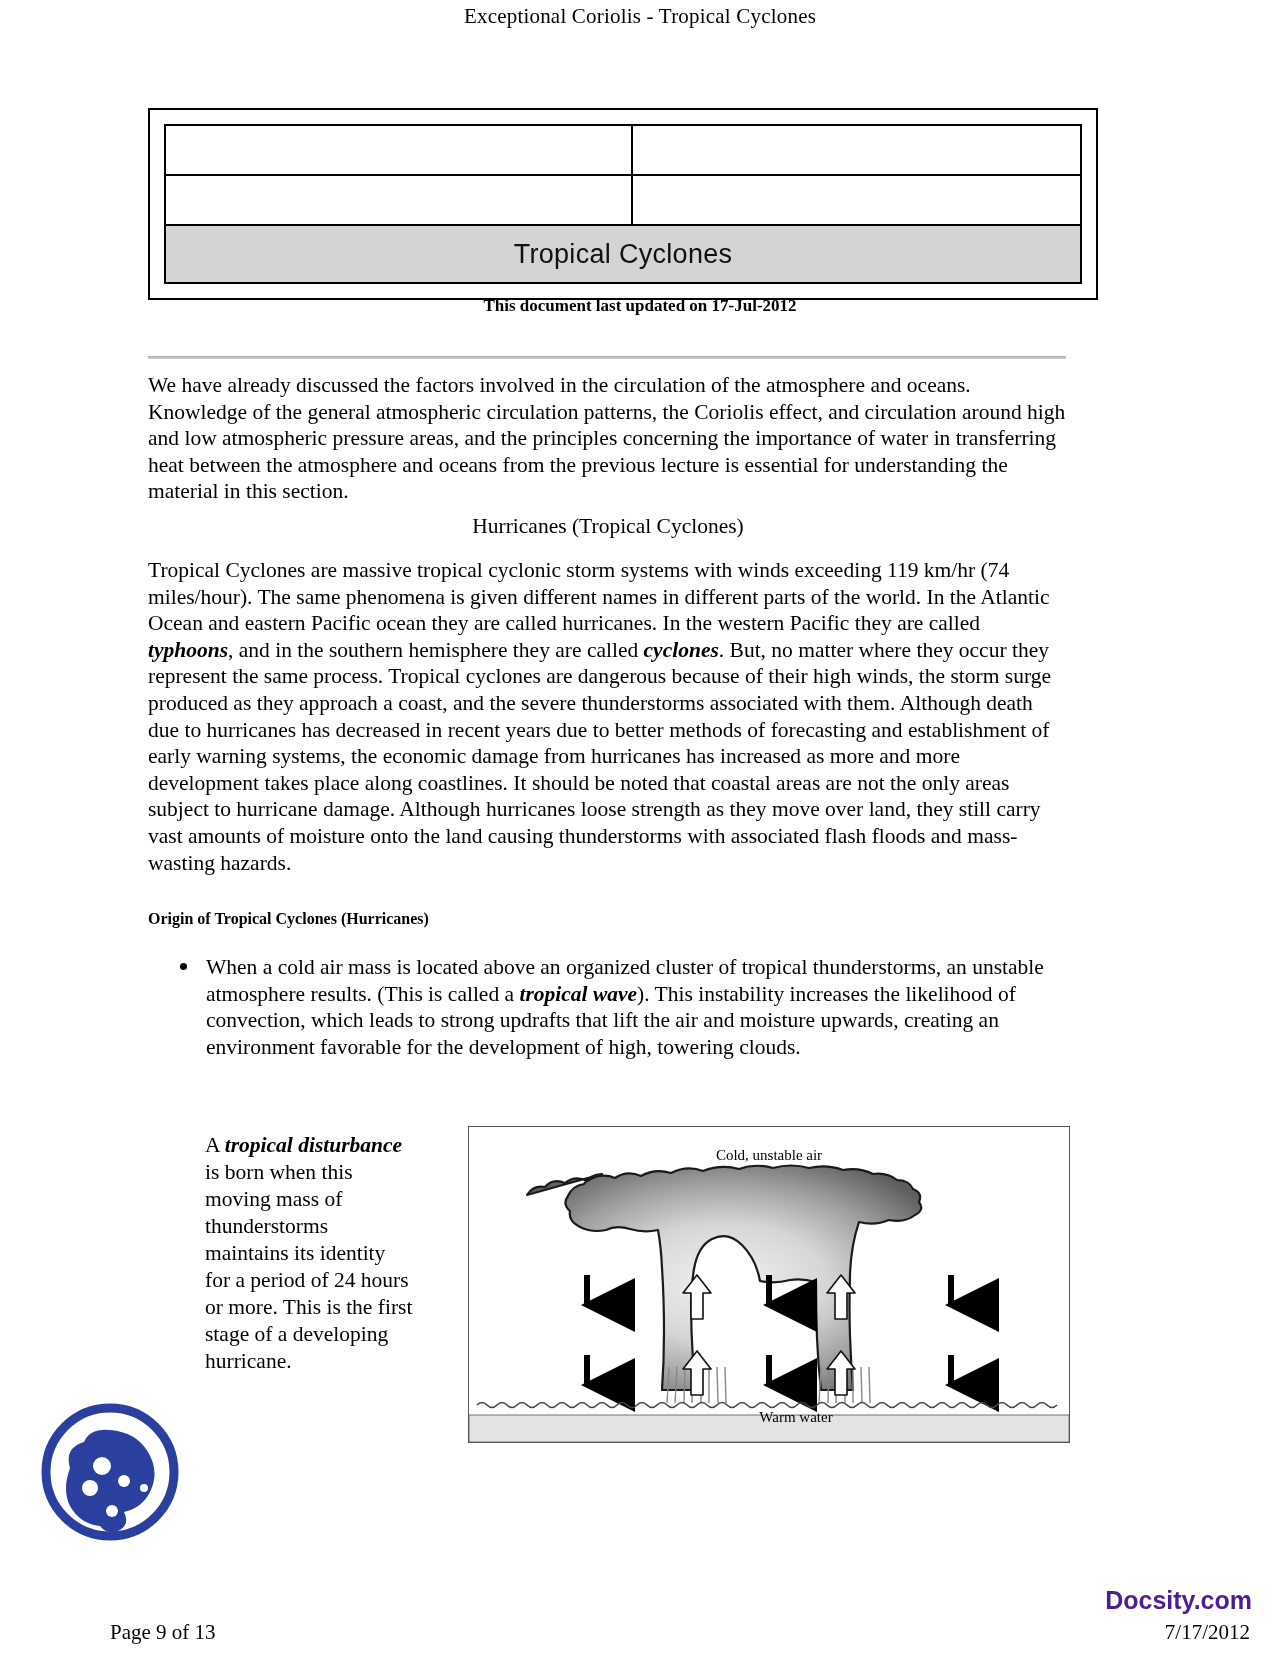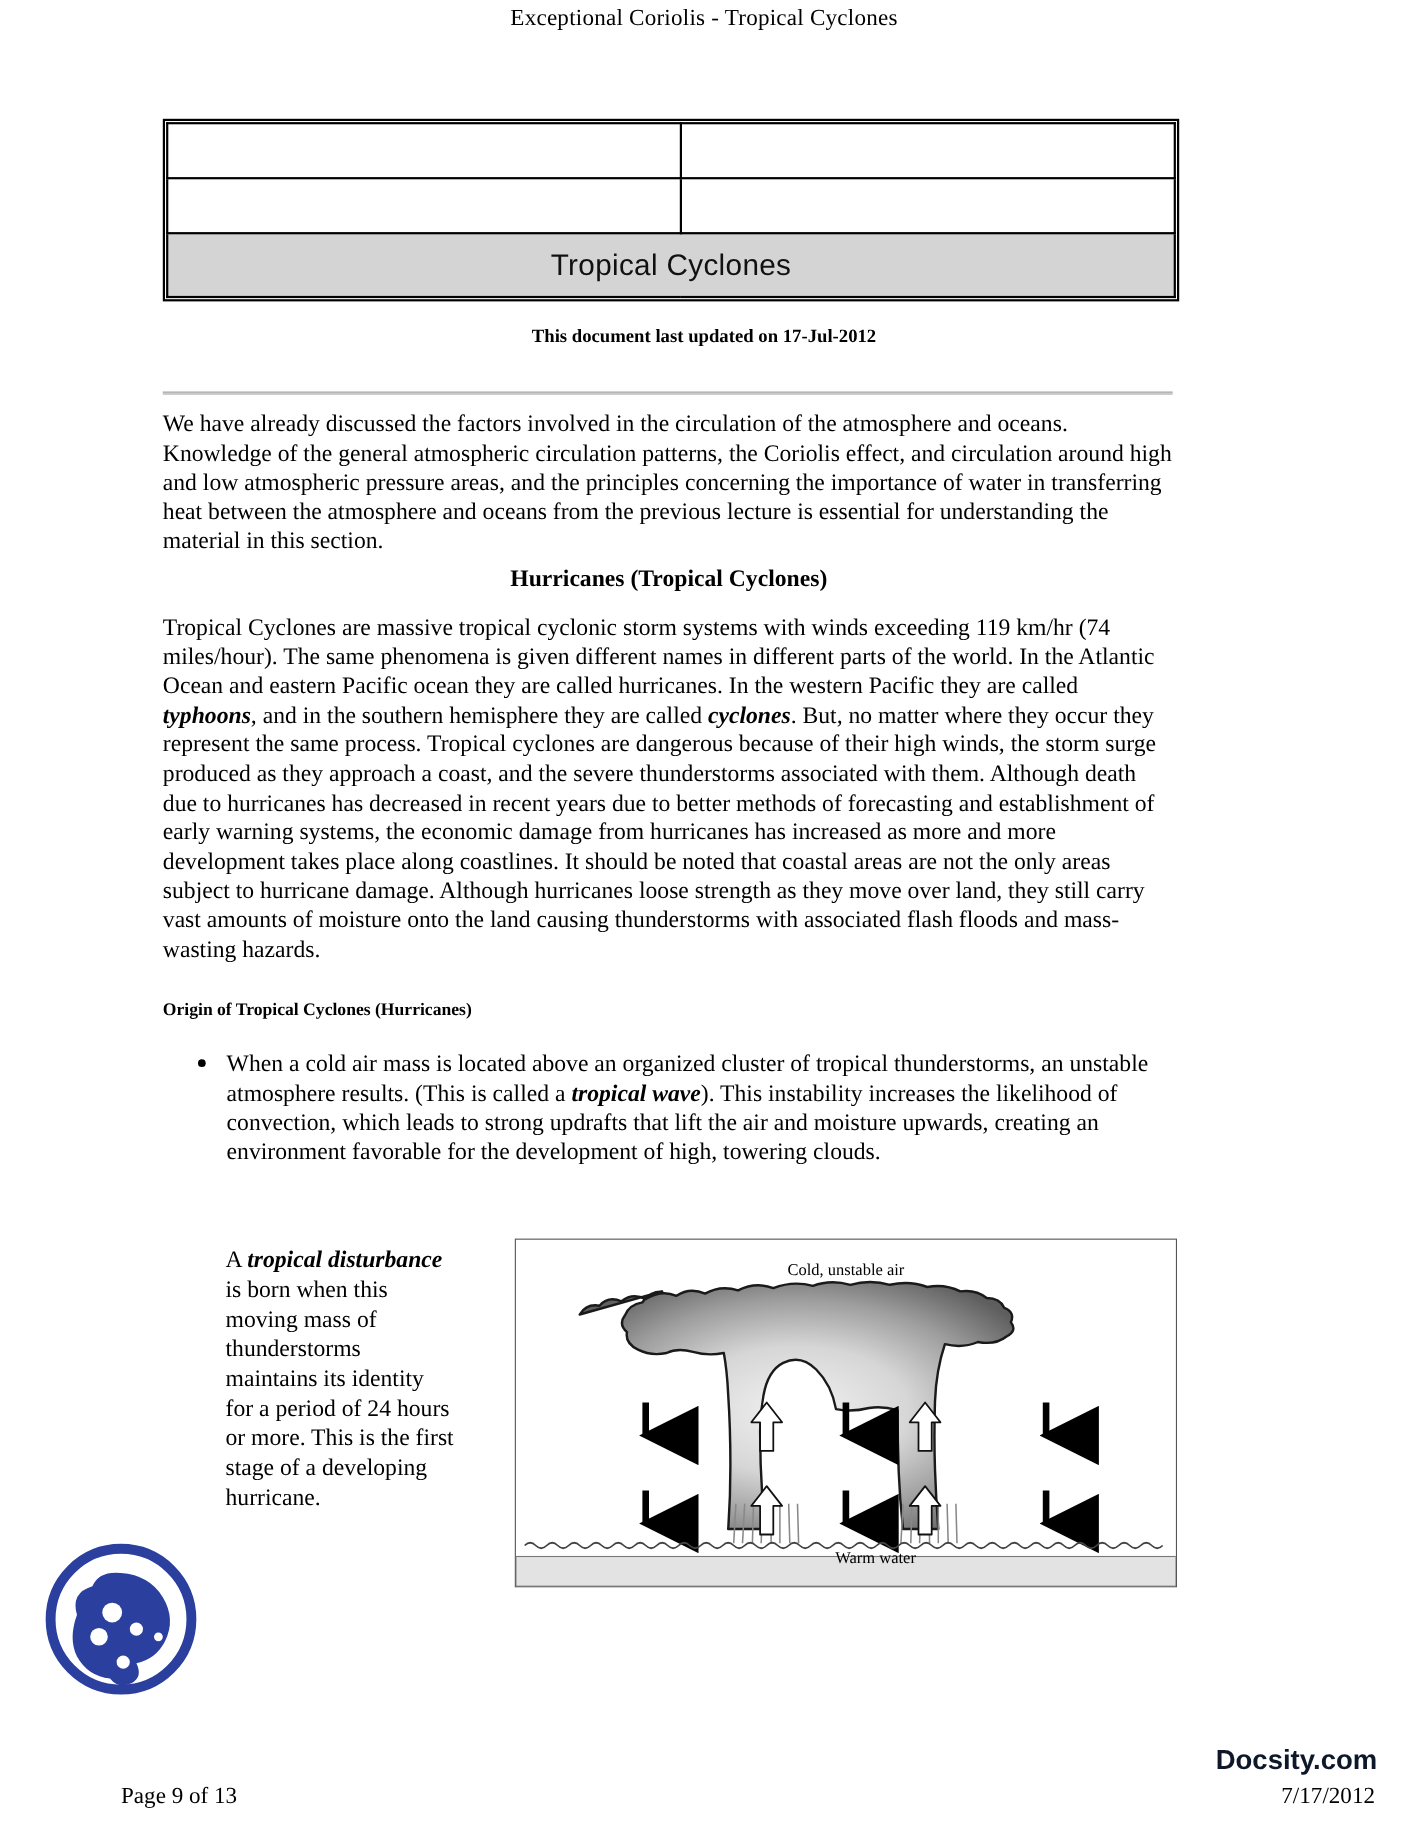--- a/index.html
+++ b/index.html
@@ -30,21 +30,21 @@
   
   .title-table {
     position: absolute;
     left: 148px;
     top: 108px;
     width: 918px;
     border-collapse: separate;
     border-spacing: 0;
     border: 2px solid #000;
     background: #fff;
-    padding: 1px;
+    padding: 14px;
   }
   .title-table table {
     border-collapse: collapse;
     width: 100%;
   }
   .tt-cell {
     border: 2px solid #000;
     height: 46px;
     background: #ffffff;
   }
@@ -91,21 +91,21 @@
     width: 920px;
     font-size: 21.5px;
     line-height: 26.6px;
   }
   .content p { margin: 0 0 0 0; }
   .para { text-align: left; }
 
   h2.center-head {
     text-align: center;
     font-size: 21.5px;
-    font-weight: bold;
+    font-weight: normal;
     margin: 8px 0 18px 0;
     line-height: 26px;
   }
   h3.left-head {
     text-align: left;
     font-size: 16px;
     font-weight: bold;
     margin: 30px 0 0 0;
     line-height: 26px;
   }
@@ -175,21 +175,21 @@
     width: 148px;
     height: 148px;
   }
   .docsity-com {
     position: absolute;
     right: 28px;
     top: 1586px;
     font-family: "Liberation Sans", "DejaVu Sans", sans-serif;
     font-size: 25px;
     font-weight: bold;
-    color: #0f172a;
+    color: #4c1d95;
   }
   .page-num {
     position: absolute;
     left: 110px;
     top: 1620px;
     font-size: 21px;
   }
   .page-date {
     position: absolute;
     right: 30px;

